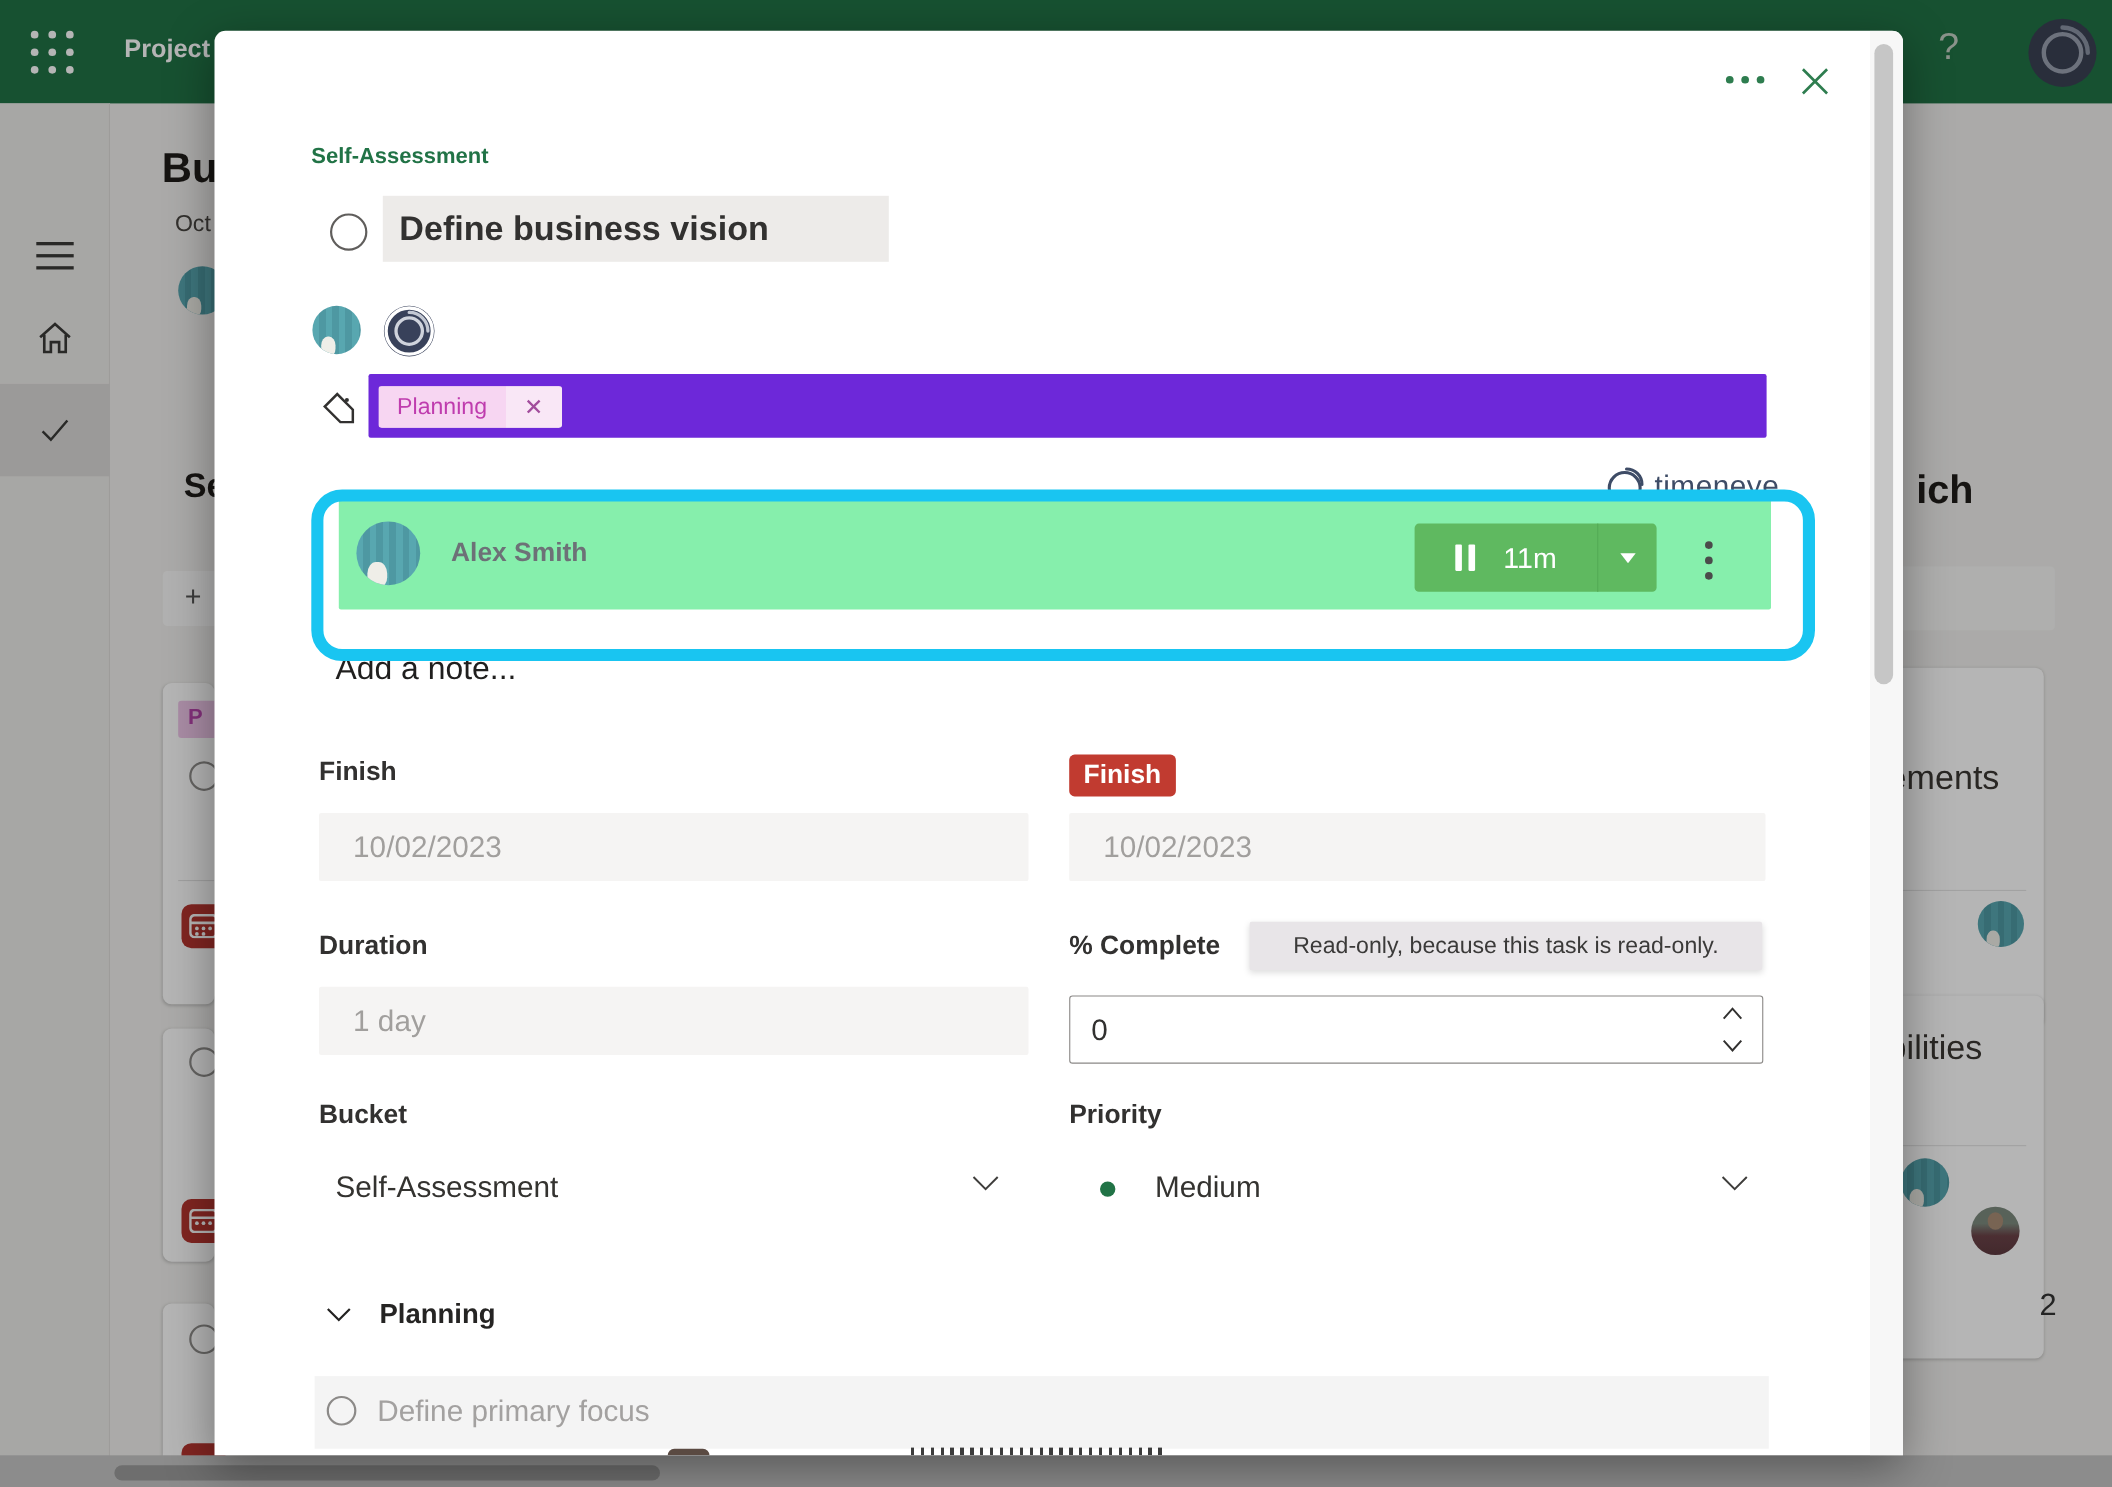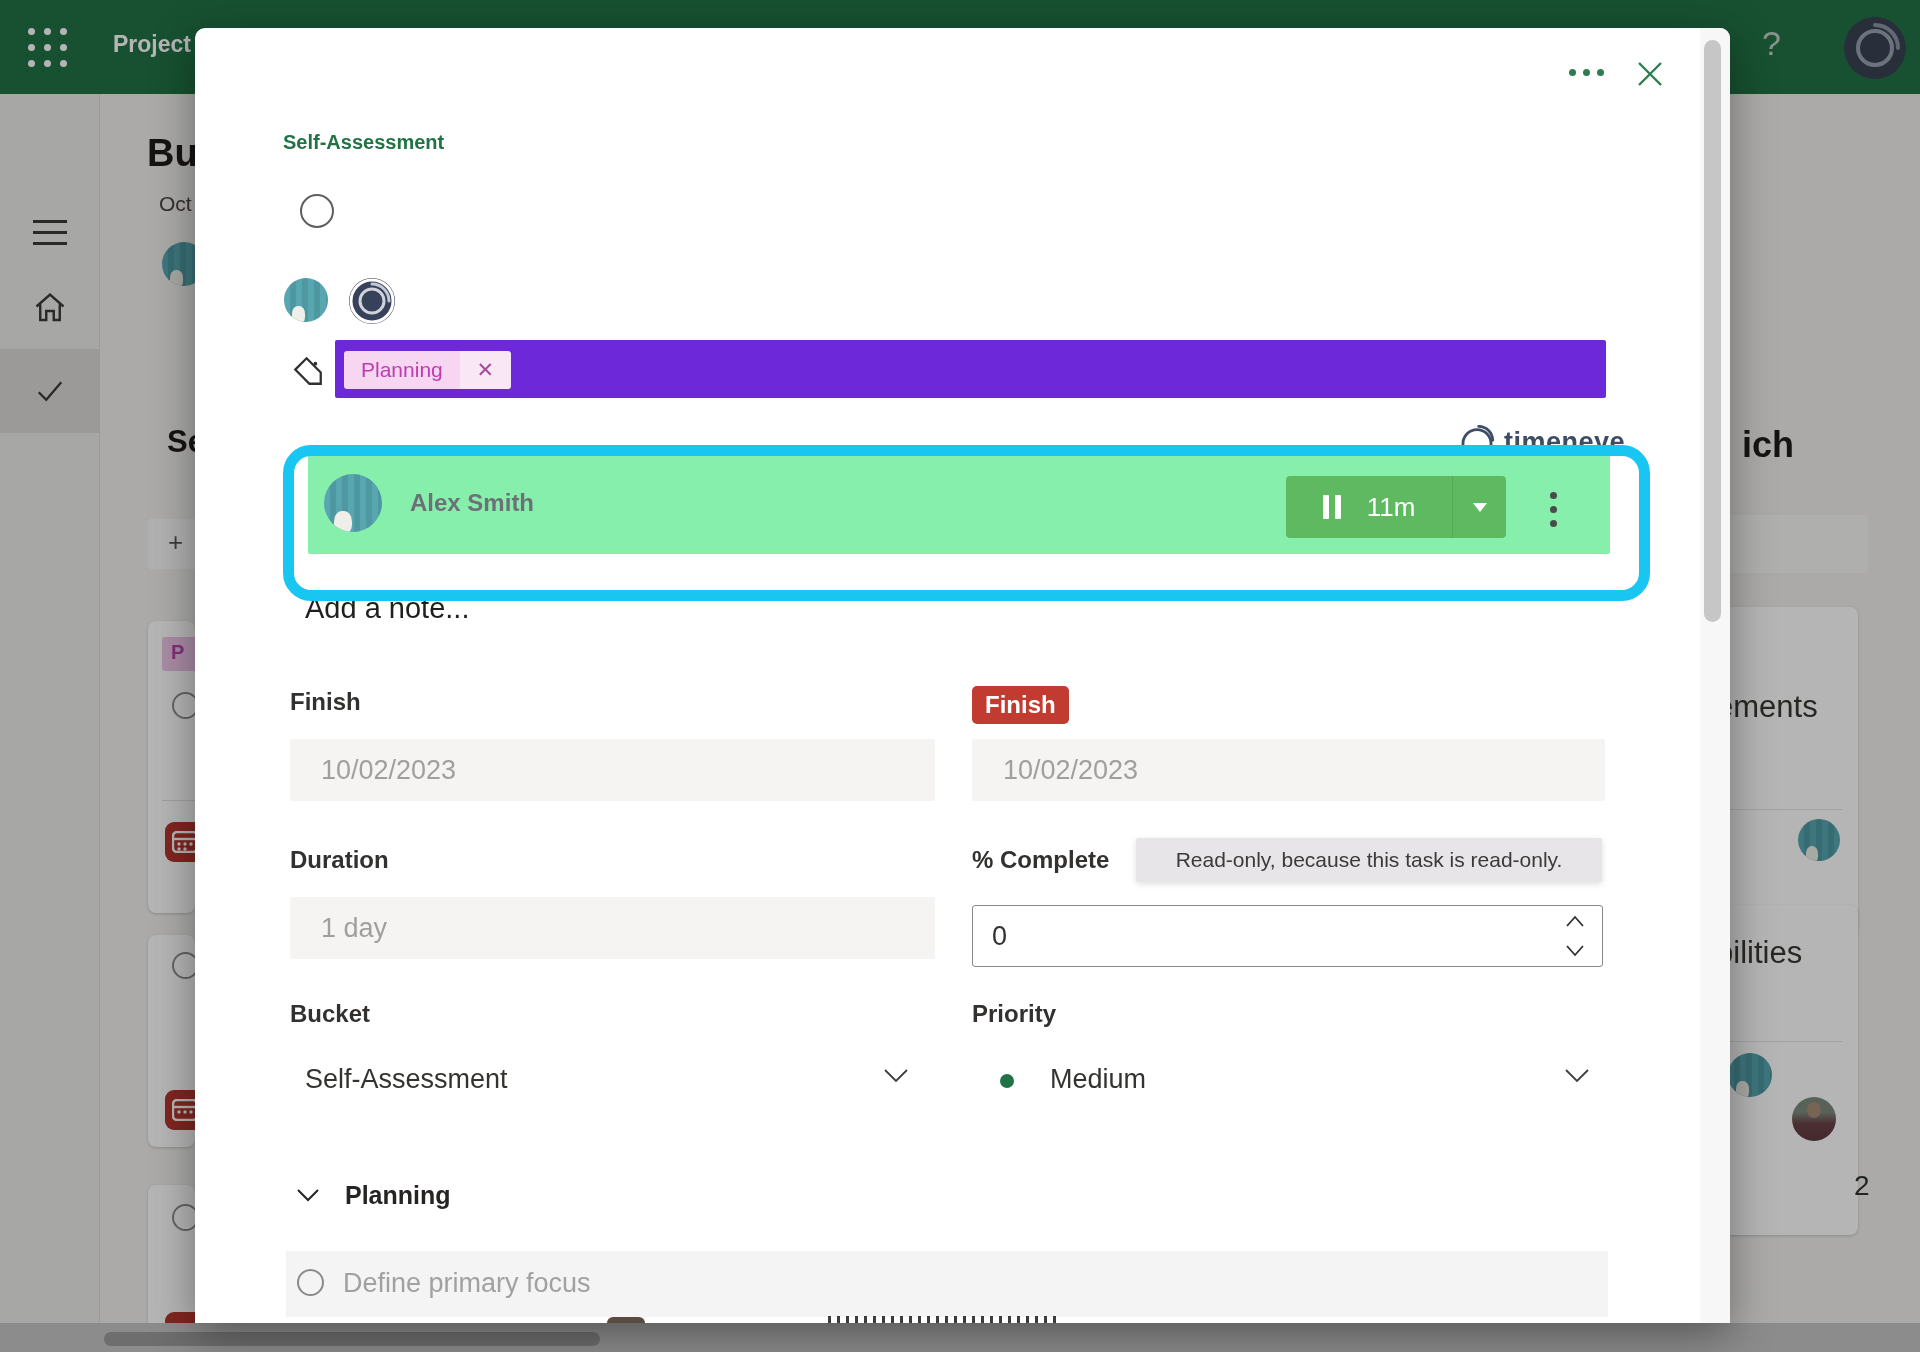--- a/index.html
+++ b/index.html
@@ -69,21 +69,21 @@
   .av44 { position:absolute; width:44px; height:44px; }
   #tn-avatar { position:absolute; left:154px; top:250px; width:46px; height:46px; border-radius:50%; background:#38415a; }
 
   #tag-icon { position:absolute; left:96px; top:325px; }
   #tag-strip { position:absolute; left:140px; top:312px; width:1271px; height:58px; background:#6d28d9; border-radius:2px; }
   #tag-chip { position:absolute; left:9px; top:11px; height:38px; display:flex; border-radius:3px; overflow:hidden; }
   #tag-chip .lbl { background:#f7d6f2; color:#bf3cae; font-size:21px; display:flex; align-items:center; padding:0 17px; }
   #tag-chip .x { background:#f9e7f6; color:#a24d9c; width:51px; font-size:21px; display:flex; align-items:center; justify-content:center; }
 
   #timeneye { position:absolute; left:1263px; top:395px; display:flex; align-items:center; gap:8px;
-    color:#3e4c66; font-size:27px; font-weight:700; letter-spacing:.5px; }
+    color:#3e4c66; font-size:27px; font-weight:400; letter-spacing:.5px; }
 
   #focusbox { position:absolute; left:88px; top:417px; width:1367px; height:156px;
     border:11px solid #19c5f1; border-radius:28px; z-index:5; }
   #timer-row { position:absolute; left:113px; top:426px; width:1302px; height:100px; background:#86efac; border-radius:2px; }
   #timer-avatar { position:absolute; left:16px; top:20px; width:58px; height:58px; }
   #timer-name { position:absolute; left:102px; top:35px; font-size:24px; font-weight:700; color:#6d7177; }
   #timer-btn { position:absolute; left:978px; top:22px; width:220px; height:62px; background:#5fb960;
     border-radius:4px; display:flex; color:#fff; }
   #timer-btn .main { width:167px; display:flex; align-items:center; justify-content:center; gap:26px;
     border-right:1px solid #54ab55; }
@@ -247,20 +247,21 @@
       <i></i>
       <i></i>
       <i></i>
     </div>
   <svg id="dlg-close" viewBox="0 0 30 30">
     <path d="M4 4 L26 26 M26 4 L4 26" stroke="#2e7d4f" stroke-width="2.4" fill="none"></path>
   </svg>
 
   <div id="dlg-bucket-tag">Self-Assessment</div>
   <div id="title-circle"></div>
+  <div id="title-box">Define business vision</div>
 
   <div class="av44 sunflower" style="left:89px;top:250px"></div>
   <div id="tn-avatar">
     <svg width="46" height="46" viewBox="0 0 46 46">
       <circle cx="23" cy="23" r="21" fill="none" stroke="#fff" stroke-width="3"></circle>
       <circle cx="23" cy="23" r="12" fill="none" stroke="#cfd3dc" stroke-width="3"></circle>
       <path d="M 23 6 A 17 17 0 0 1 40 23" fill="none" stroke="#c3c8d3" stroke-width="3" stroke-linecap="round"></path>
     </svg>
   </div>
 

